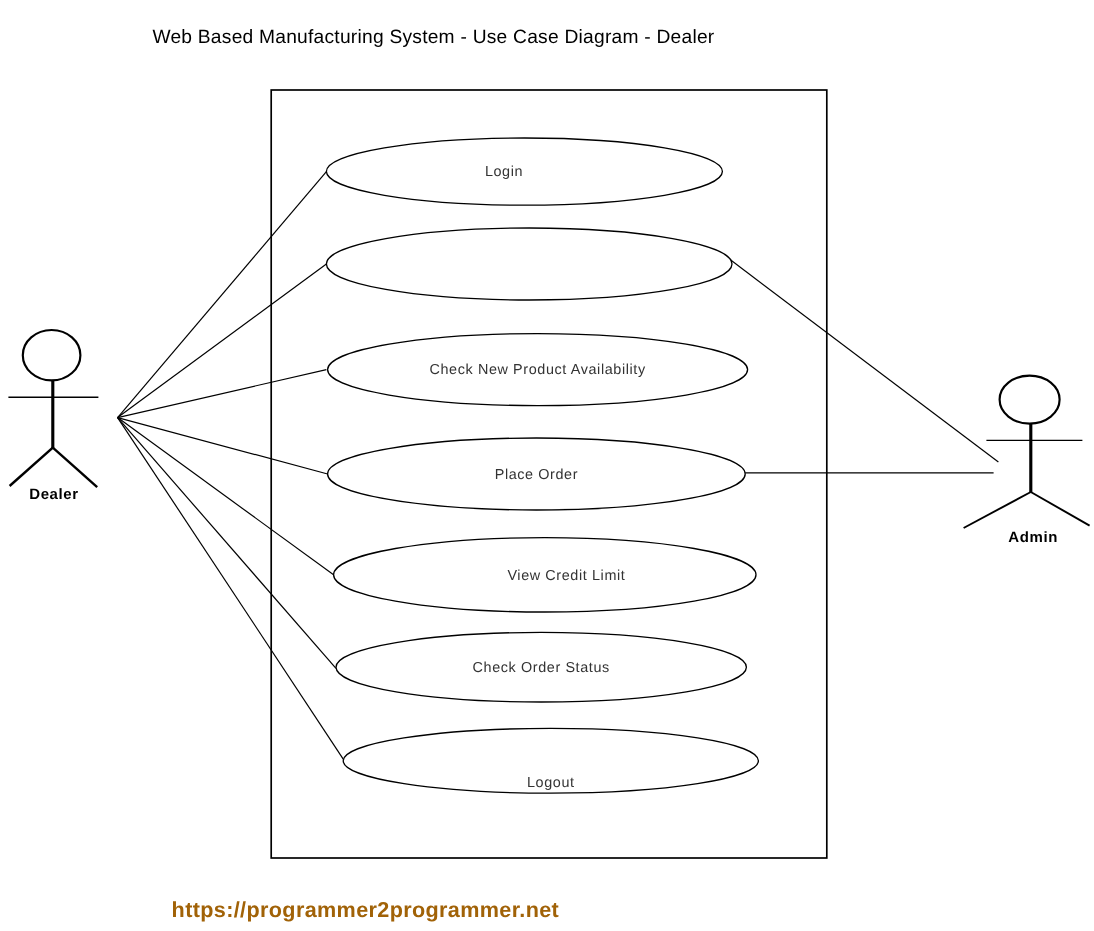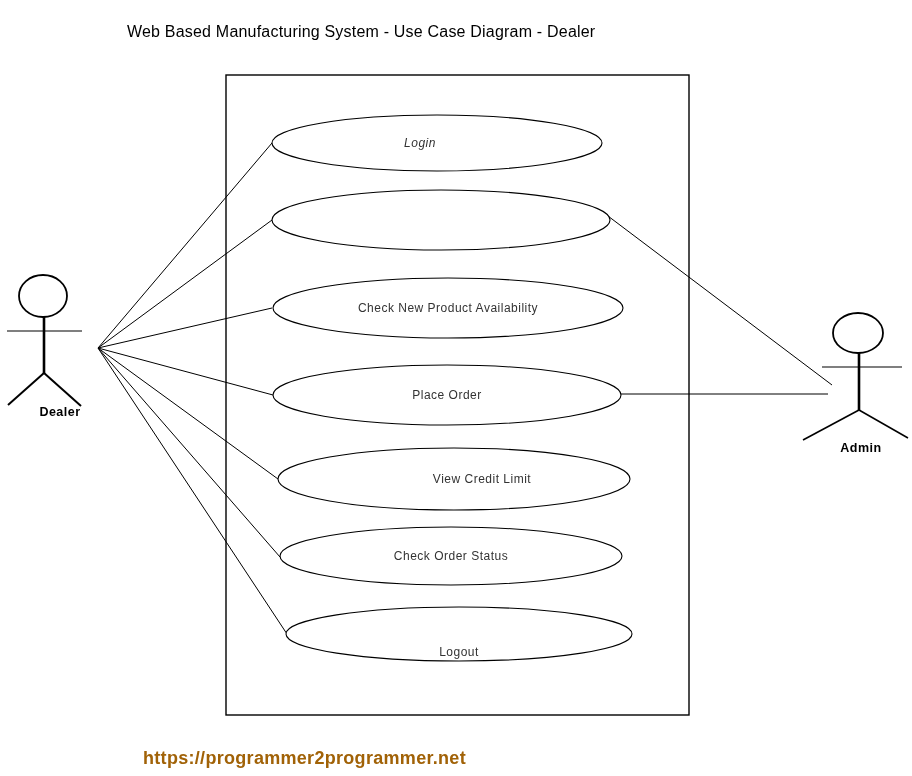--- a/index.html
+++ b/index.html
@@ -24,36 +24,36 @@
   }
   svg.shapes { position: absolute; left: 0; top: 0; }
   .uc-label {
     position: absolute;
     text-align: center;
     font-size: 12px;
     line-height: 14px;
     color: #333333;
     letter-spacing: 0.5px;
   }
-  .lbl-login   { left: 272px; top: 136px; width: 296px; font-style: italic; }
+  .lbl-login   { left: 272px; top: 136px; width: 296px; }
   .lbl-sales   { left: 331px; top: 206px; width: 220px; }
   .lbl-avail   { left: 273px; top: 301px; width: 350px; }
   .lbl-order   { left: 273px; top: 388px; width: 348px; }
-  .lbl-credit  { left: 278px; top: 472px; width: 408px; }
+  .lbl-credit  { left: 268px; top: 472px; width: 408px; }
   .lbl-status  { left: 281px; top: 549px; width: 340px; }
   .lbl-logout  { left: 286px; top: 645px; width: 346px; }
   .actor-label {
     position: absolute;
     text-align: center;
     font-size: 12.5px;
     font-weight: bold;
     color: #000000;
     letter-spacing: 0.5px;
   }
-  .lbl-dealer { left: 20px;  top: 405px; width: 80px; }
+  .lbl-dealer { left: 5px;  top: 405px; width: 80px; }
   .lbl-admin  { left: 821px; top: 441px; width: 80px; }
   .footer {
     position: absolute;
     left: 143px;
     top: 748px;
     font-size: 18px;
     font-weight: bold;
     color: #a16207;
     letter-spacing: 0.3px;
     text-decoration: none;

